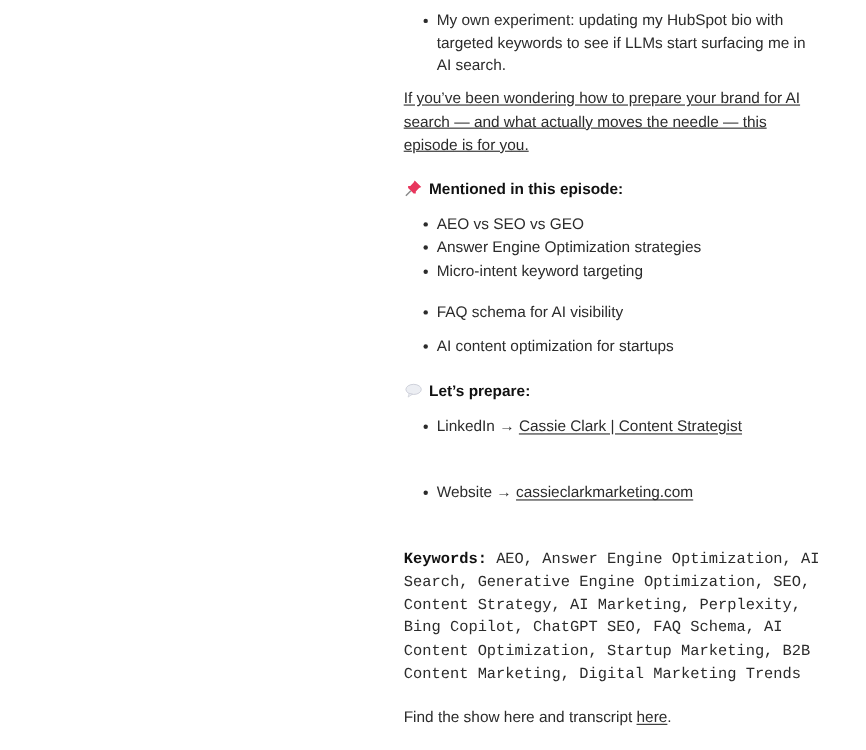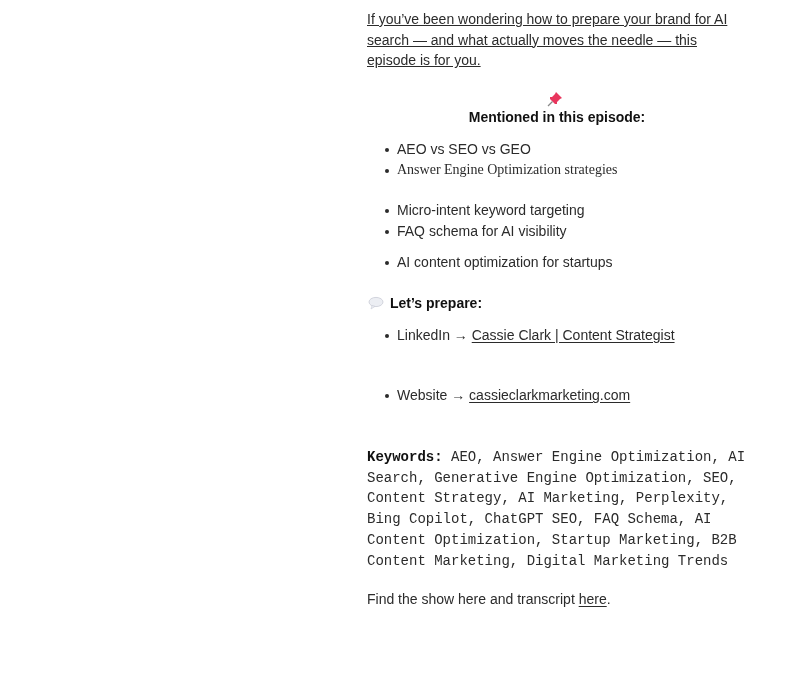--- a/index.html
+++ b/index.html
@@ -12,37 +12,40 @@
     li::before { content: ""; position: absolute; left: 18px; top: 9px; width: 4px; height: 4px; border-radius: 50%; background: #2b2b2b; }
     .heading { font-weight: bold; color: #111; line-height: 20px; display: flex; align-items: center; }
     .heading .ico { width: 18px; margin-left: 1px; margin-right: 4px; display: inline-flex; align-items: center; }
     a { color: #2b2b2b; text-decoration: underline; text-underline-offset: 2px; }
     b { color: #111; }
   </style>
 </head>
 <body>
 
 <div class="col">
+  <ul style="margin-top:8px;">
+    <li>My own experiment: updating my HubSpot bio with targeted keywords to see if LLMs start surfacing me in AI search.</li>
+  </ul>
 
   <p style="margin-top:9px;text-decoration:underline;">If you’ve been wondering how to prepare your brand for AI search — and what actually moves the needle — this episode is for you.</p>
 
-  <div class="heading" style="margin-top:20px;flex-direction:column;">
+  <div class="heading" style="margin-top:20px;">
     <span class="ico">
       <svg width="16" height="16" viewBox="0 0 16 16">
         <path d="M9 1 L15 7 L13 8 L10 11 L10 13 L8 13 L3 8 L3 6 L5 6 L8 3 Z" fill="#e8365d"></path>
         <line x1="5.5" y1="10.5" x2="1" y2="15" stroke="#888" stroke-width="1.3"></line>
       </svg>
     </span>
     <span>Mentioned in this episode:</span>
   </div>
 
   <ul style="margin-top:12px;">
     <li style="margin-bottom:0;">AEO vs SEO vs GEO</li>
-    <li style="margin-bottom:19px;font-family:Liberation Serif, serif;">Answer Engine Optimization strategies</li>
-    <li style="margin-bottom:1px;">Micro-intent keyword targeting</li>
+    <li style="margin-bottom:1px;">Answer Engine Optimization strategies</li>
+    <li style="margin-bottom:17px;">Micro-intent keyword targeting</li>
     <li style="margin-bottom:10px;">FAQ schema for AI visibility</li>
     <li>AI content optimization for startups</li>
   </ul>
 
   <div class="heading" style="margin-top:20px;">
     <span class="ico">
       <svg width="16" height="14" viewBox="0 0 16 14">
         <ellipse cx="8" cy="6" rx="7" ry="4.6" fill="#eceef3" stroke="#c9ccd6" stroke-width="0.8"></ellipse>
         <path d="M4 9.5 L3 13 L7 10.4 Z" fill="#eceef3" stroke="#c9ccd6" stroke-width="0.6"></path>
       </svg>

